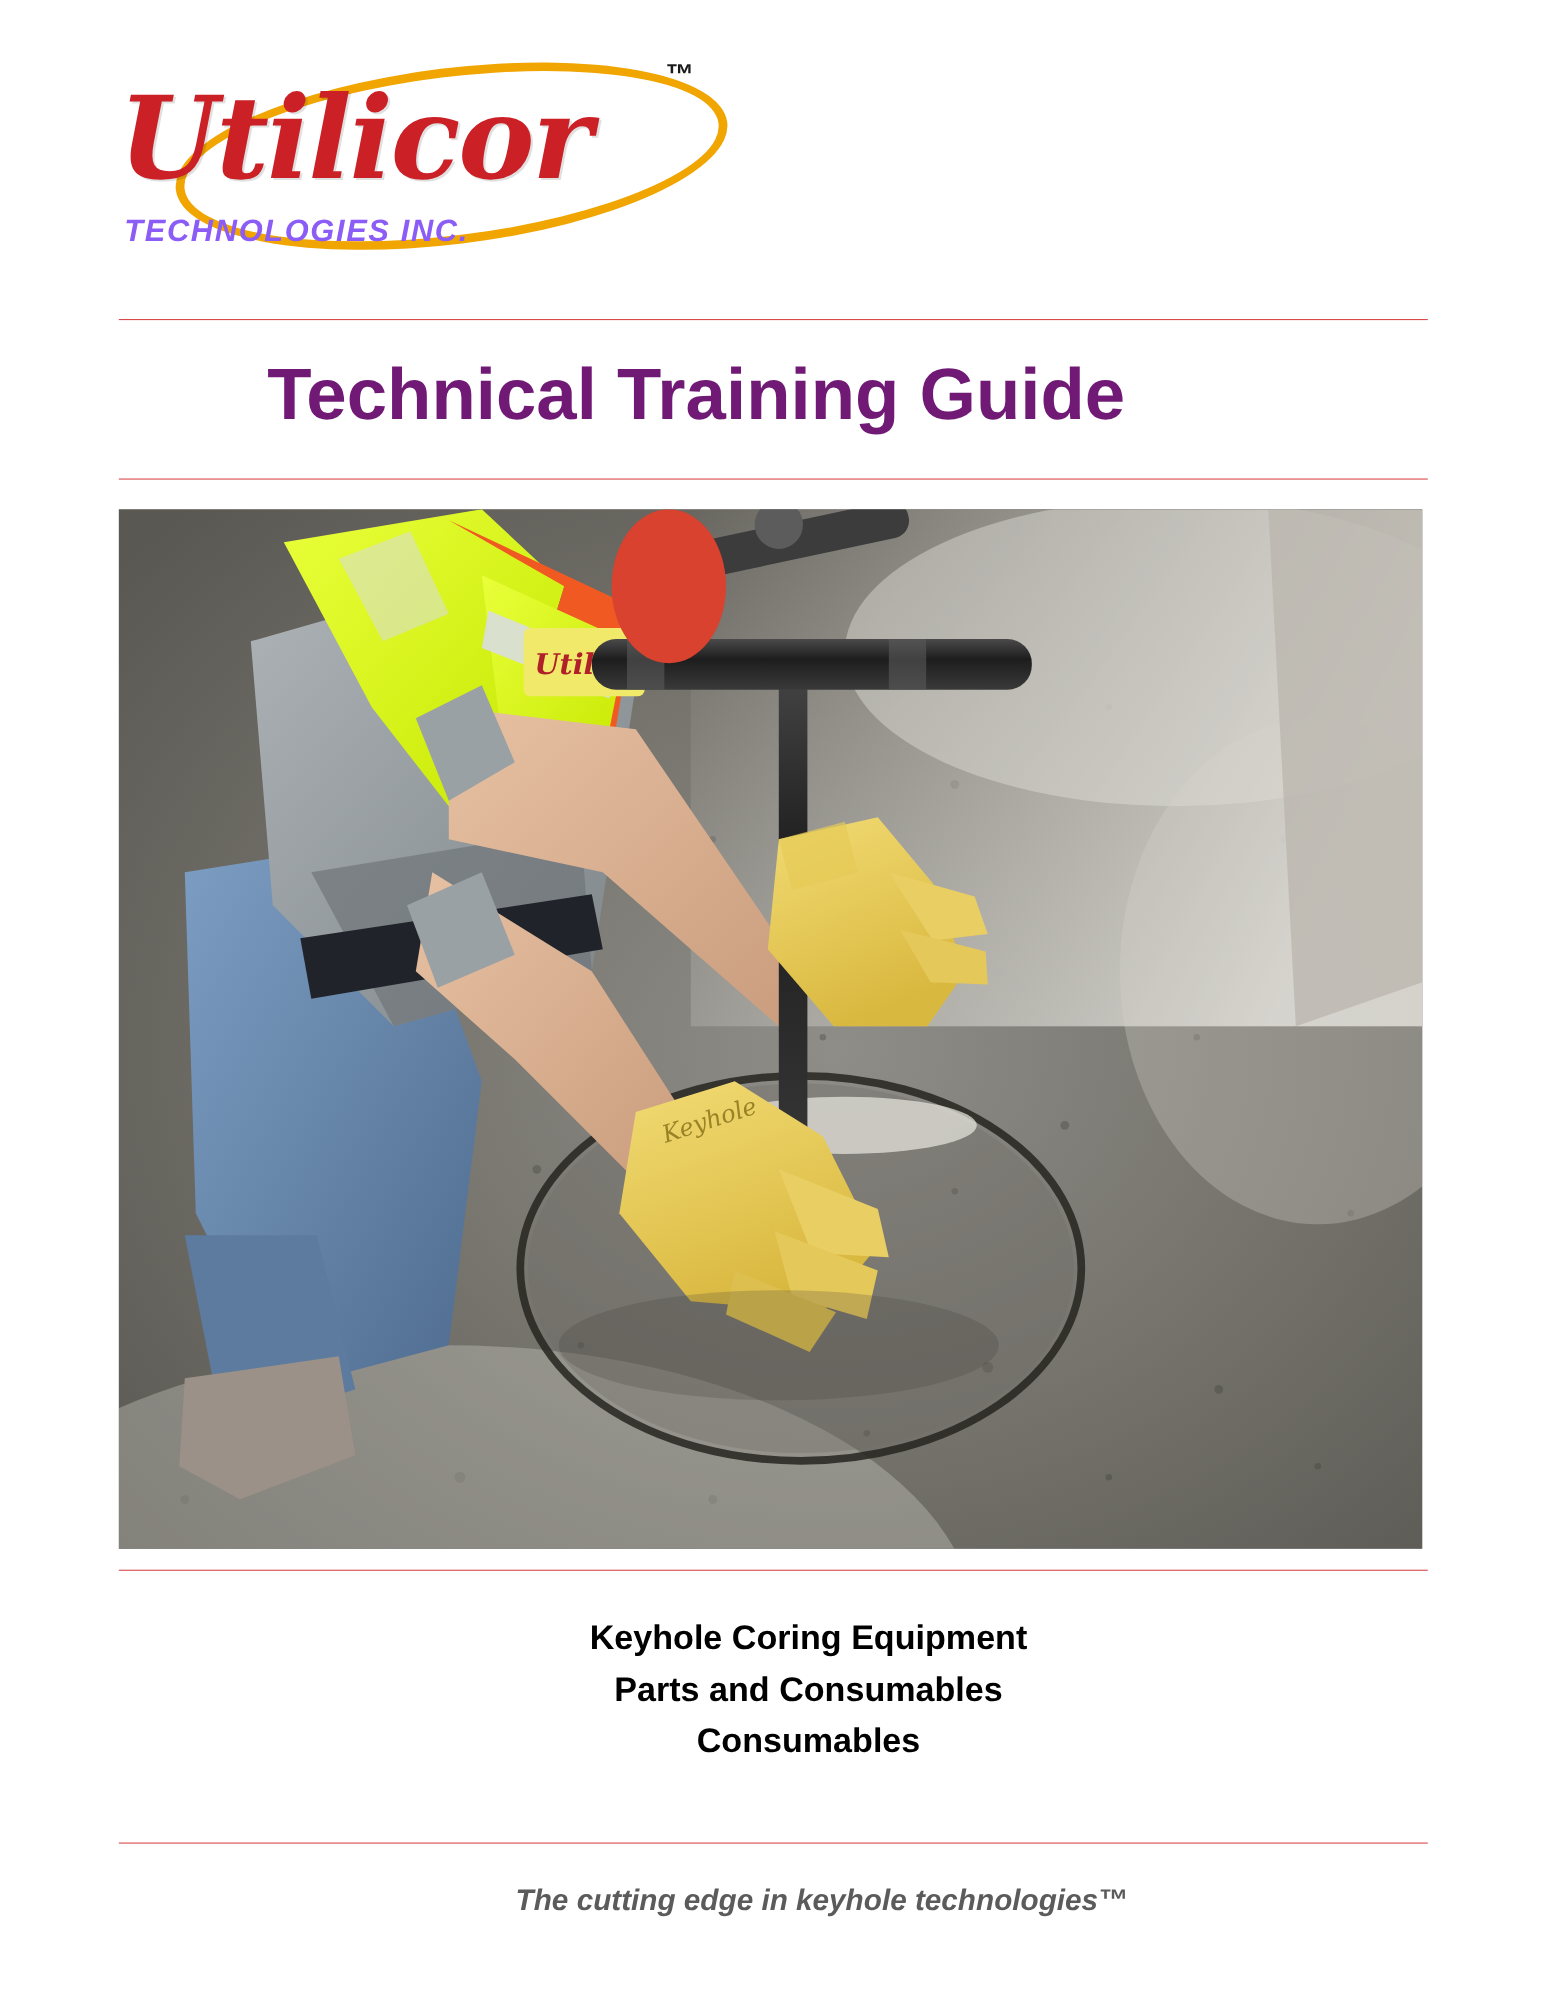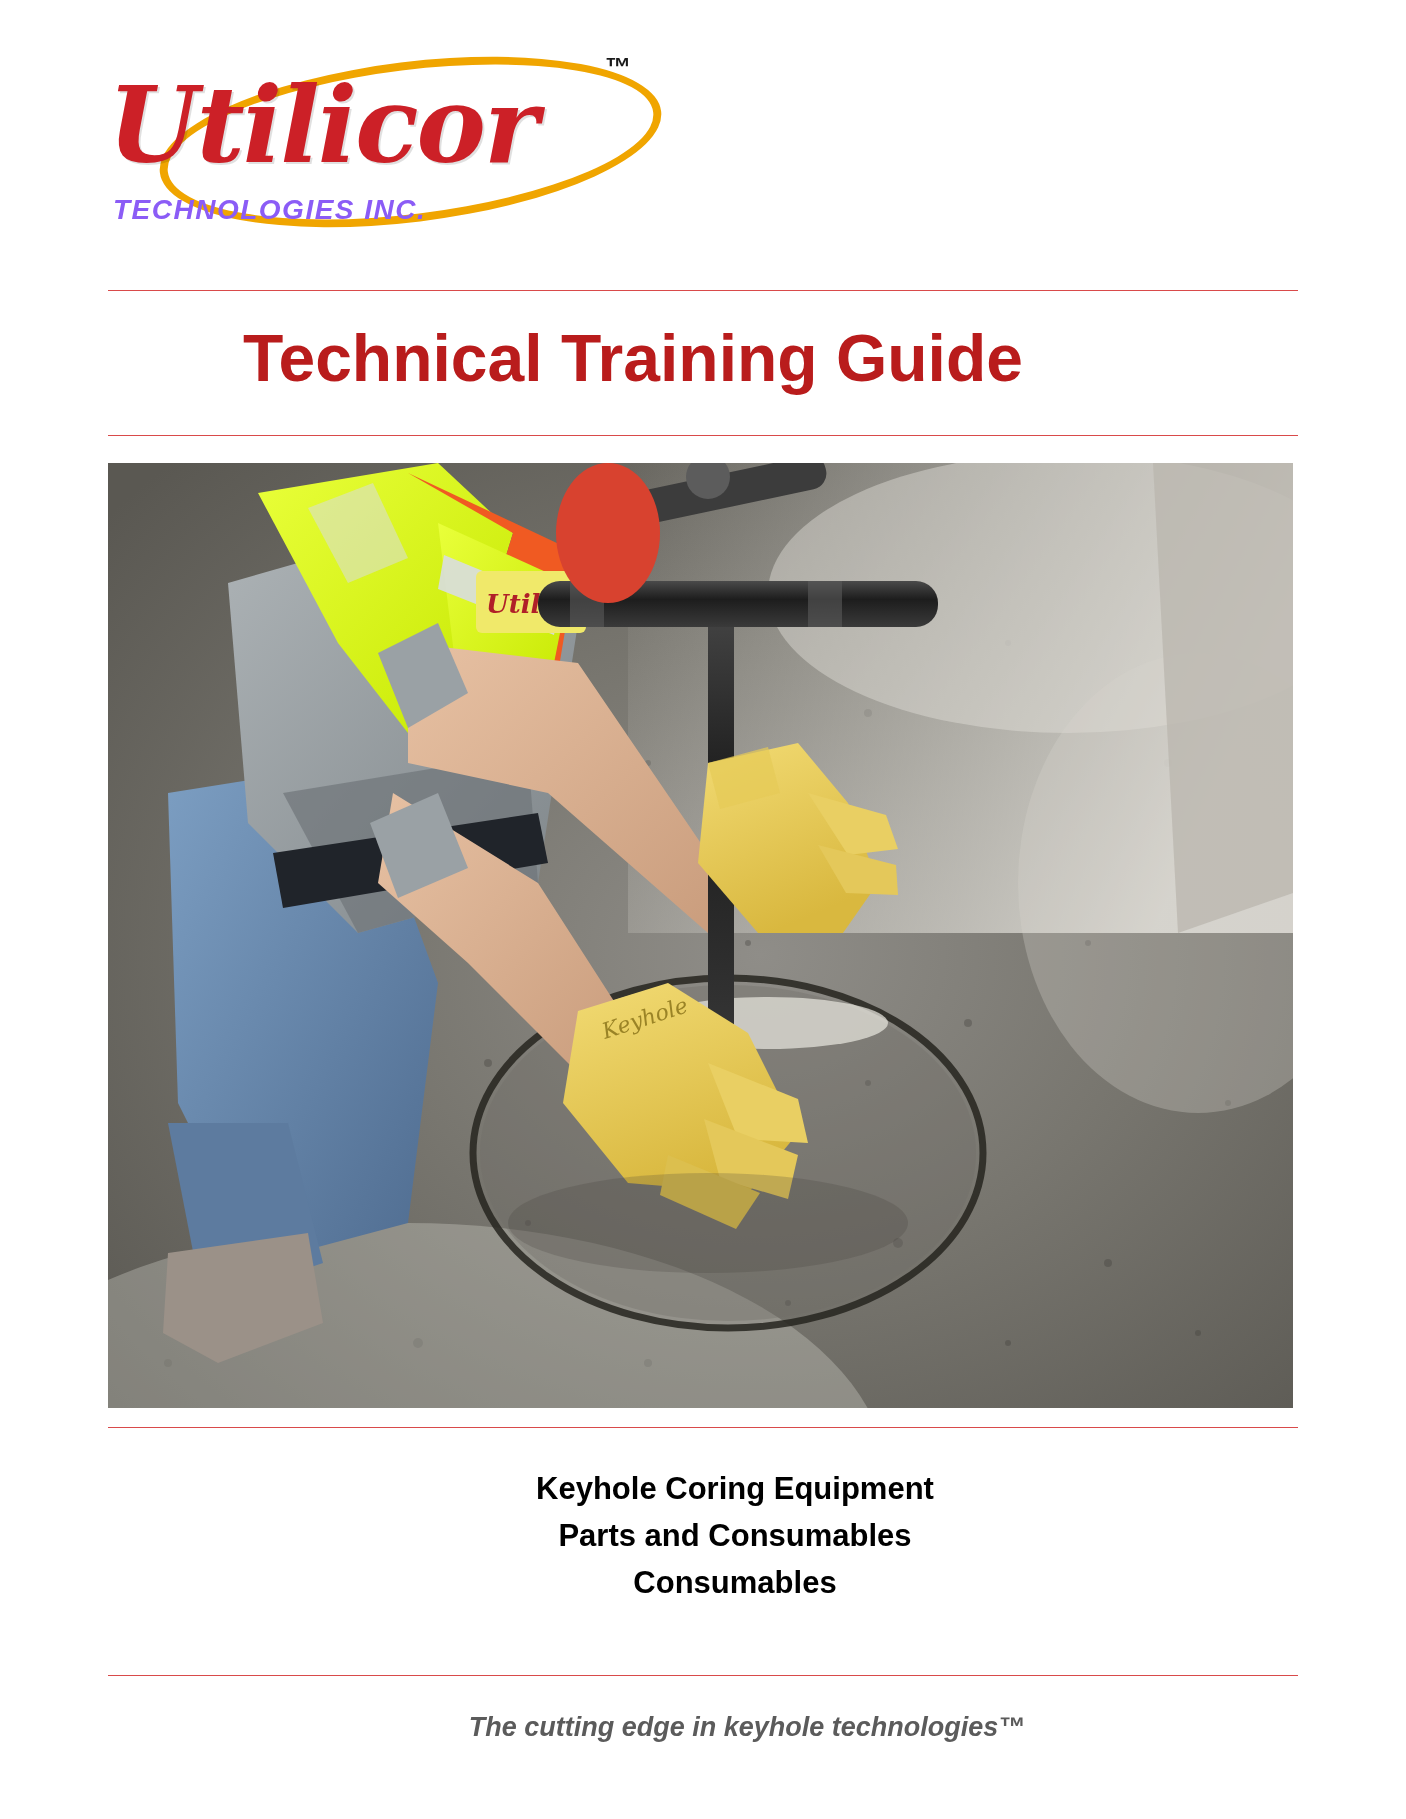--- a/index.html
+++ b/index.html
@@ -104,21 +104,21 @@
   
   .doc-title {
     position: absolute;
     left: 0;
     top: 320px;
     width: 1266px;
     text-align: center;
     font-family: "Liberation Sans", sans-serif;
     font-size: 66px;
     font-weight: bold;
-    color: #b91c1c;
+    color: #701a75;
     letter-spacing: 0px;
   }
 
   
   .cover-photo {
     position: absolute;
     left: 108px;
     top: 463px;
     width: 1185px;
     height: 945px;

